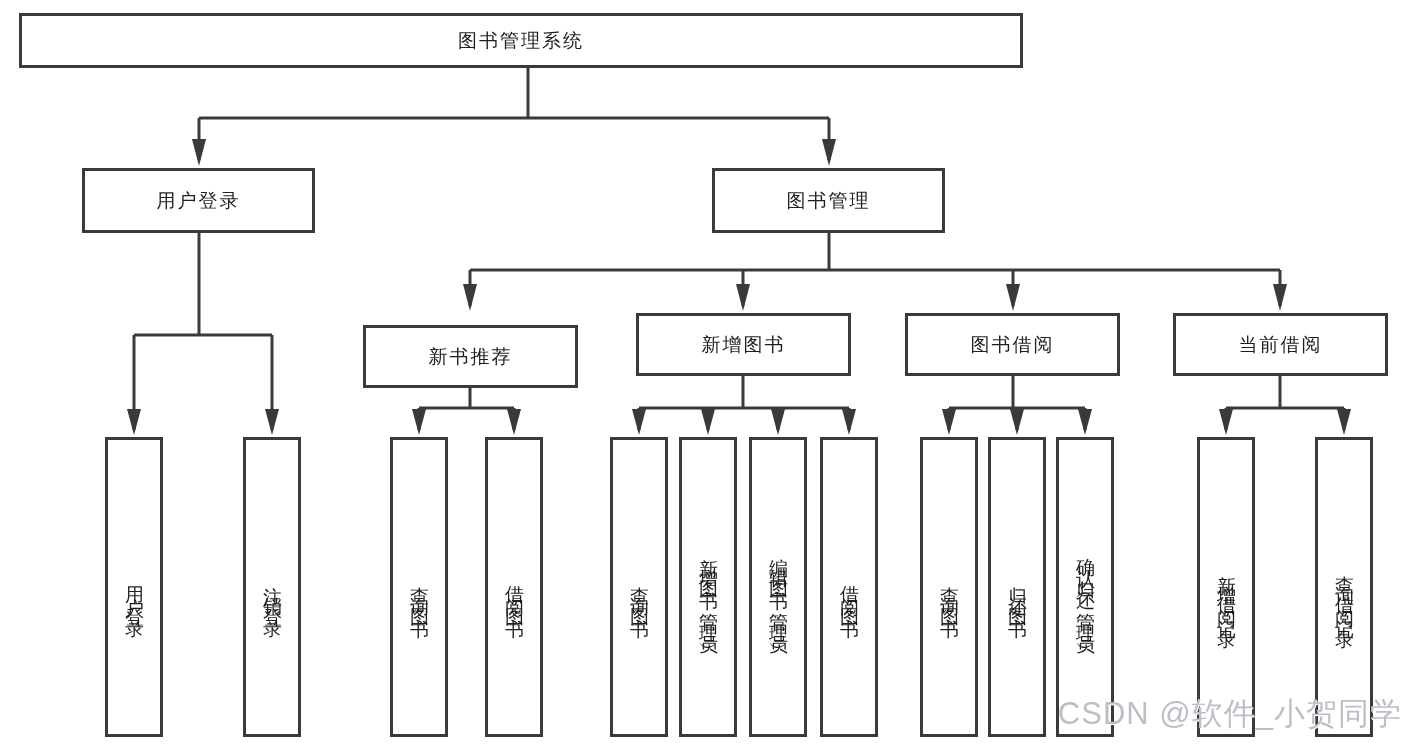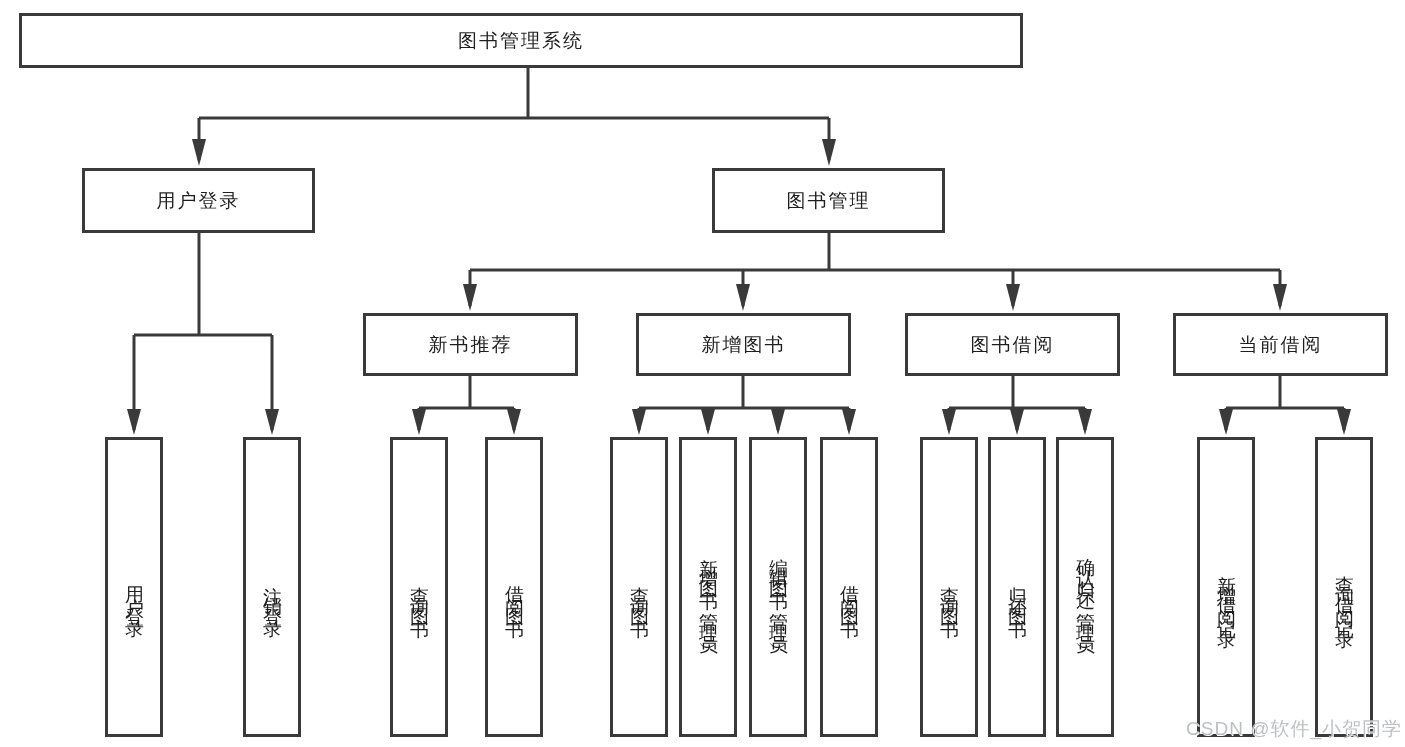--- a/index.html
+++ b/index.html
@@ -23,21 +23,21 @@
     display:flex;align-items:center;justify-content:center;
     color:var(--text);
     font-size:19px;
     letter-spacing:2px;
     z-index:2;
   }
   .root{left:19px;top:13px;width:1004px;height:55px;}
   .lvl2-a{left:82px;top:168px;width:233px;height:65px;}
   .lvl2-b{left:712px;top:168px;width:233px;height:65px;}
   .lvl3{top:313px;width:215px;height:63px;}
-  .l3-1{left:363px;} .l3-2{left:636px;} .l3-3{left:905px;} .l3-4{left:1173px;}
+  .l3-1{left:363px;margin-top:12px;} .l3-2{left:636px;} .l3-3{left:905px;} .l3-4{left:1173px;}
   .leaf{
     position:absolute;
     top:437px;width:58px;height:300px;
     box-sizing:border-box;
     background:#ffffff;
     border:3px solid var(--line);
     display:flex;align-items:center;justify-content:center;
     z-index:2;
   }
   .leaf .vtext{
@@ -49,22 +49,22 @@
     color:var(--text);
     white-space:nowrap;
   }
   .lf1{left:105px;}  .lf2{left:243px;}
   .lf3{left:390px;}  .lf4{left:485px;}
   .lf5{left:610px;}  .lf6{left:679px;} .lf7{left:749px;} .lf8{left:820px;}
   .lf9{left:920px;}  .lf10{left:988px;} .lf11{left:1056px;}
   .lf12{left:1197px;} .lf13{left:1315px;}
   .watermark{
     position:absolute;
-    right:3px;bottom:5px;
-    font-size:19px;
+    right:3px;bottom:12px;
+    font-size:31px;
     color:#bcc0c6;
     text-shadow:1px 1px 0 #ffffff;
     letter-spacing:1px;
     z-index:3;
     pointer-events:none;
   }
 </style>
 </head>
 <body>
 

